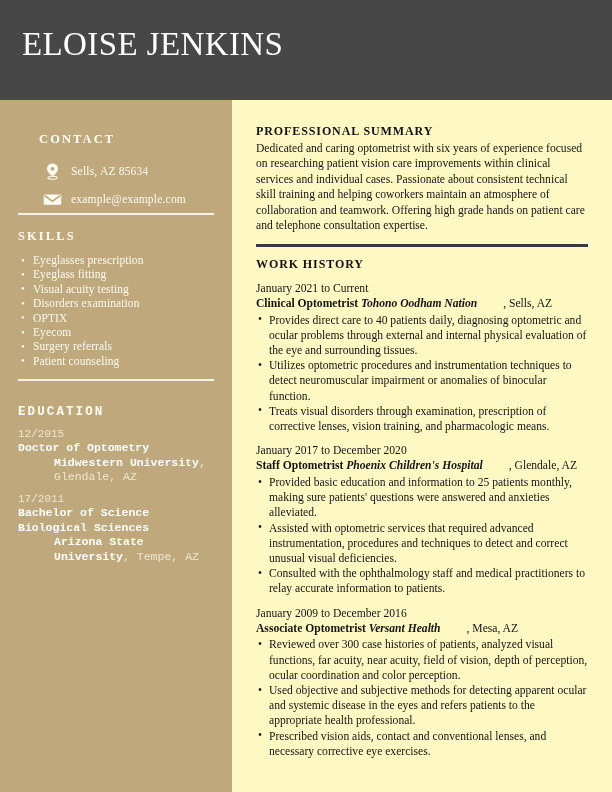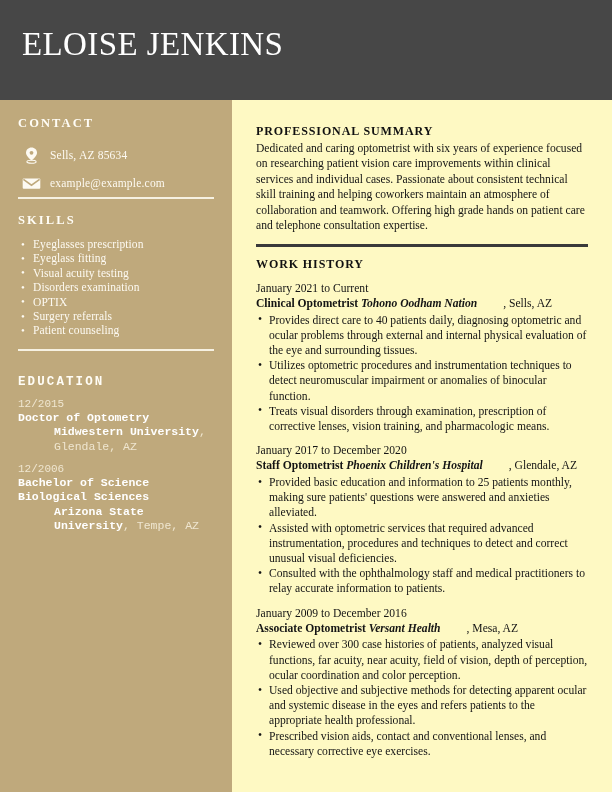--- a/index.html
+++ b/index.html
@@ -44,21 +44,21 @@
     font-weight: bold;
     color: #fffdf6;
     margin: 0;
   }
   .side-divider {
     height: 2px;
     background: #f6f1e2;
     margin: 0;
   }
 
-  .contact-block { padding-top: 16px; }
+  .contact-block { padding-top: 32px; margin-left: 21px; }
   .contact-list { margin-top: 10px; }
   .contact-row {
     display: flex;
     align-items: center;
     height: 28px;
   }
   .contact-icon {
     width: 26px;
     flex: 0 0 26px;
     display: flex;
@@ -211,38 +211,39 @@
     <div class="side-divider"></div>
 
     <div class="skills-block">
       <div class="side-heading">SKILLS</div>
       <ul class="skills-list">
         <li>Eyeglasses prescription</li>
         <li>Eyeglass fitting</li>
         <li>Visual acuity testing</li>
         <li>Disorders examination</li>
         <li>OPTIX</li>
+        <li>Eyecom</li>
         <li>Surgery referrals</li>
         <li>Patient counseling</li>
       </ul>
     </div>
 
     <div class="side-divider" style="margin-top:11px;"></div>
 
     <div class="edu-block">
       <div class="side-heading">EDUCATION</div>
 
       <div class="edu-entry">
         <div class="edu-date">12/2015</div>
         <div class="edu-degree">Doctor of Optometry</div>
         <div class="edu-school-line"><span class="edu-school">Midwestern University</span><span>, Glendale, AZ</span></div>
       </div>
 
       <div class="edu-entry">
-        <div class="edu-date">12/2006</div>
+        <div class="edu-date">17/2011</div>
         <div class="edu-degree">Bachelor of Science Biological Sciences</div>
         <div class="edu-school-line"><span class="edu-school">Arizona State University</span><span>, Tempe, AZ</span></div>
       </div>
 
     </div>
   </div>
 
   <div class="main">
 
     <div>

